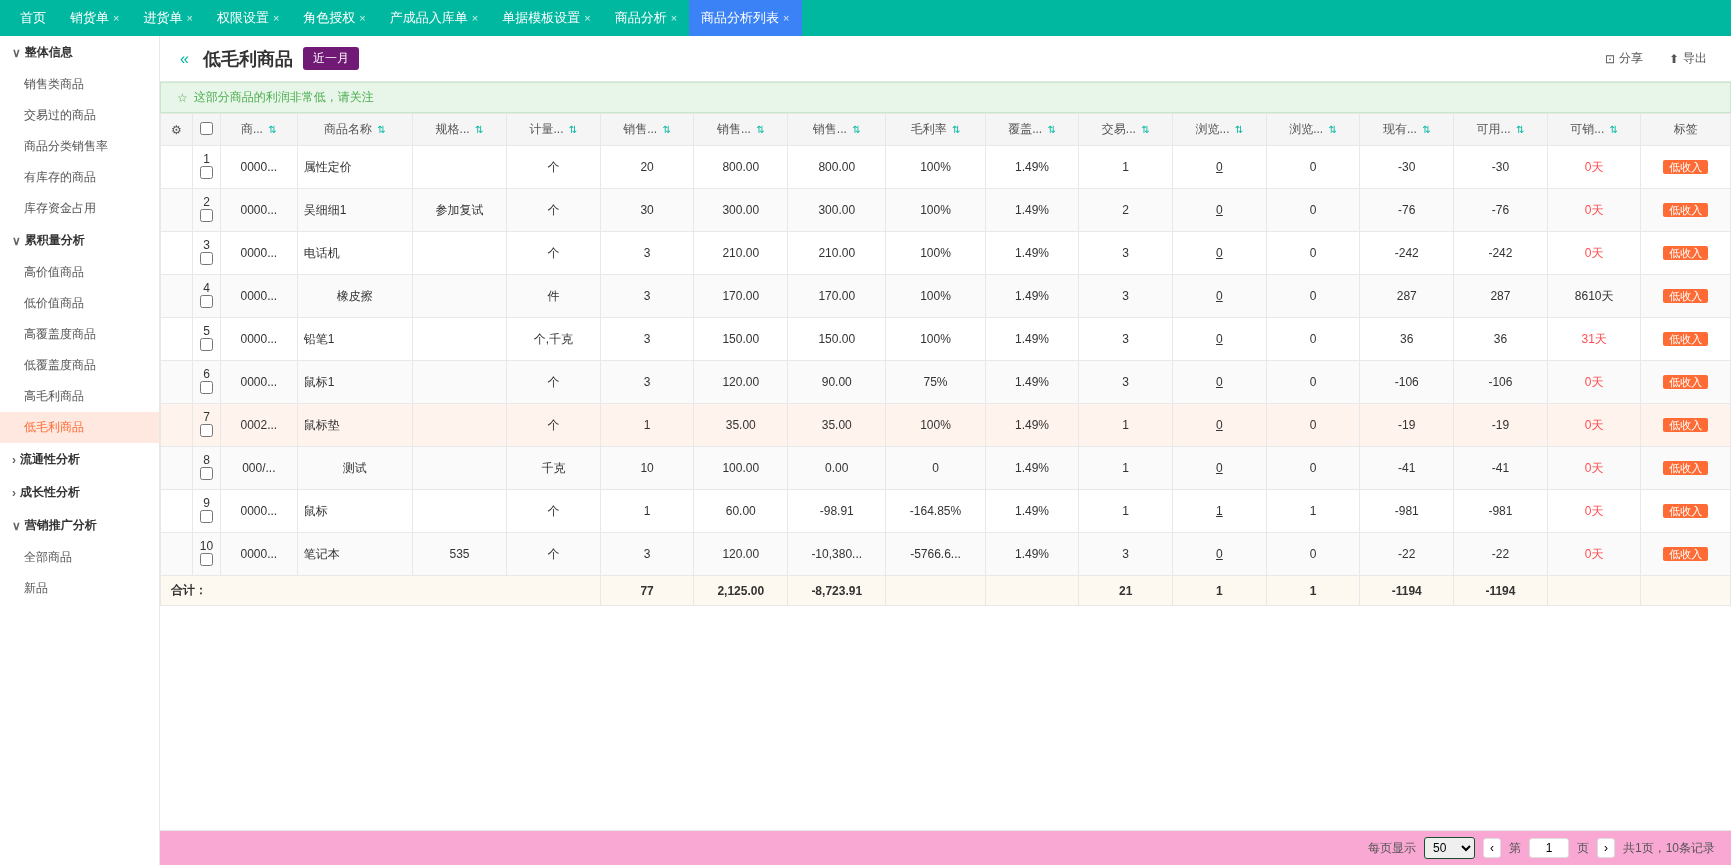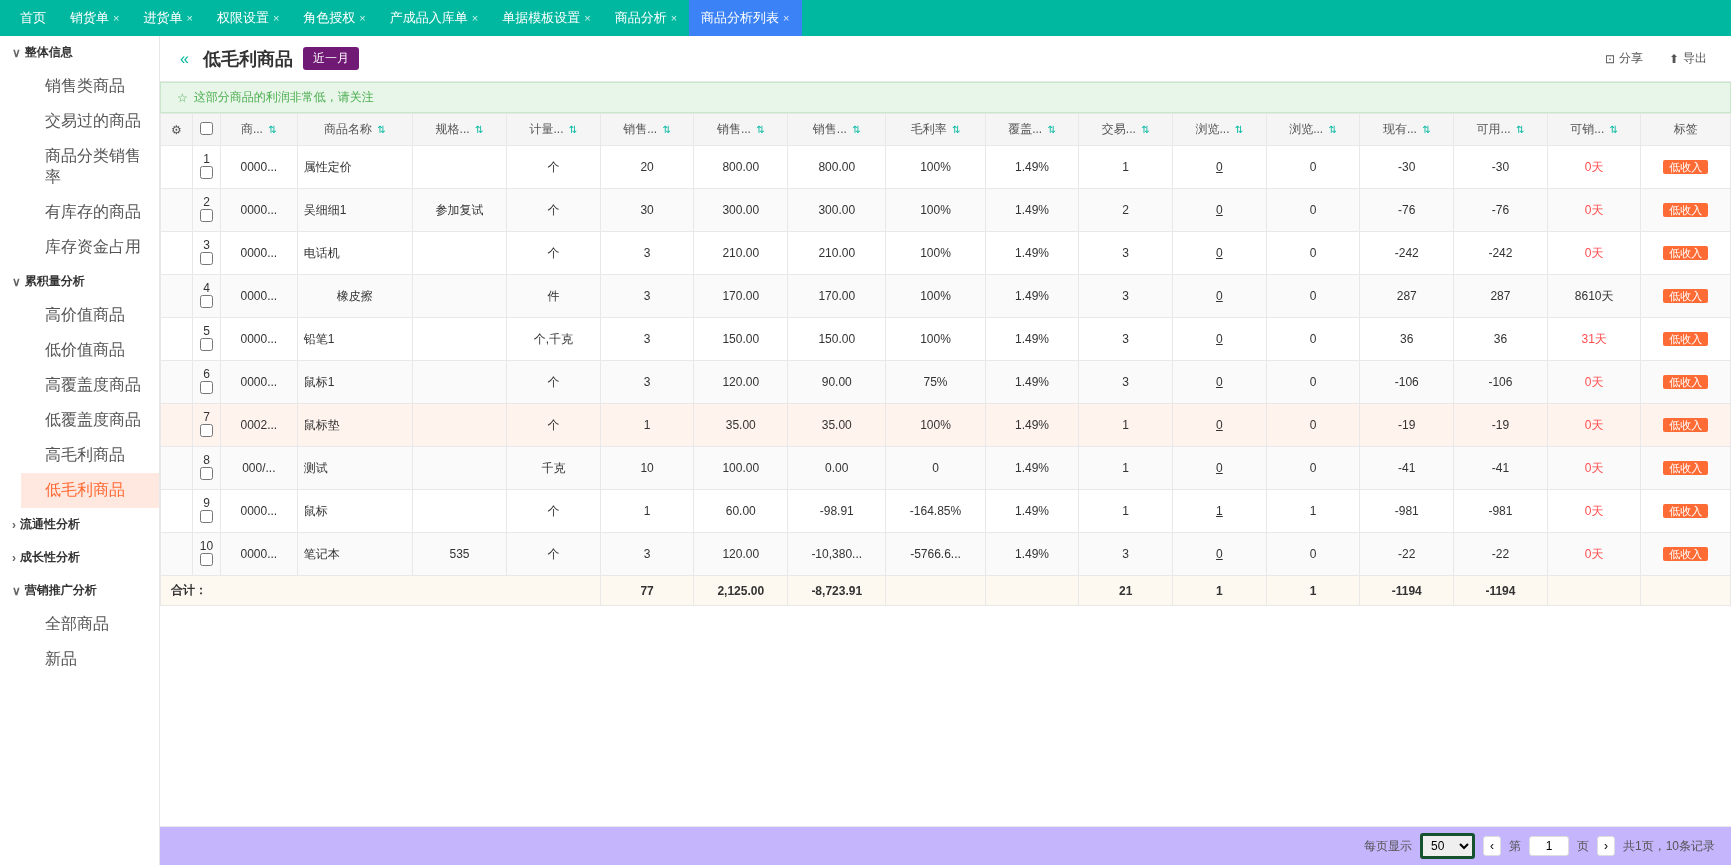--- a/index.html
+++ b/index.html
@@ -49,22 +49,21 @@
       color: #333;
       font-weight: bold;
       cursor: pointer;
       font-size: 12px;
     }
     .sidebar-group-header .arrow { margin-right: 4px; color: #666; }
     .sidebar-item {
       padding: 7px 12px 7px 24px;
       color: #555;
       cursor: pointer;
-      font-size: 16px;
-      margin-left: 21px;
+      font-size: 12px;
     }
     .sidebar-item.active { background: #ffe8e0; color: #ff6b35; }
 
     
     .content-area {
       flex: 1;
       display: flex;
       flex-direction: column;
       overflow: hidden;
       background: #fff;
@@ -176,33 +175,33 @@
       background: #ff6b35;
       color: #fff;
       padding: 1px 6px;
       border-radius: 2px;
       font-size: 11px;
     }
     .underline-link { text-decoration: underline; cursor: pointer; }
 
     
     .pagination-bar {
-      background: #c4b5fd;
+      background: #f9a8d4;
       border-top: 1px solid #e8e8e8;
       display: flex;
       align-items: center;
       justify-content: flex-end;
       padding: 6px 16px;
       gap: 8px;
       flex-shrink: 0;
       font-size: 12px;
       color: #555;
     }
     .page-size-select {
-      border: 3px solid #14532d;
+      border: 1px solid #14532d;
       border-radius: 3px;
       padding: 2px 4px;
       font-size: 12px;
     }
     .page-btn {
       border: 1px solid #ddd;
       background: #fff;
       padding: 2px 6px;
       cursor: pointer;
       border-radius: 3px;
@@ -476,21 +475,21 @@
     <td>0</td>
     <td>-19</td>
     <td>-19</td>
     <td style="color:#ff4d4f;">0天</td>
     <td><span class="tag-badge">低收入</span></td>
   </tr>
             <tr>
     <td></td>
     <td>8<br><input type="checkbox" style=""></td>
     <td>000/...</td>
-    <td style="text-align:left;">测试</td>
+    <td style="text-align:center;">测试</td>
     <td></td>
     <td>千克</td>
     <td>10</td>
     <td>100.00</td>
     <td>0.00</td>
     <td>0</td>
     <td>1.49%</td>
     <td>1</td>
     <td><span class="underline-link">0</span></td>
     <td>0</td>

